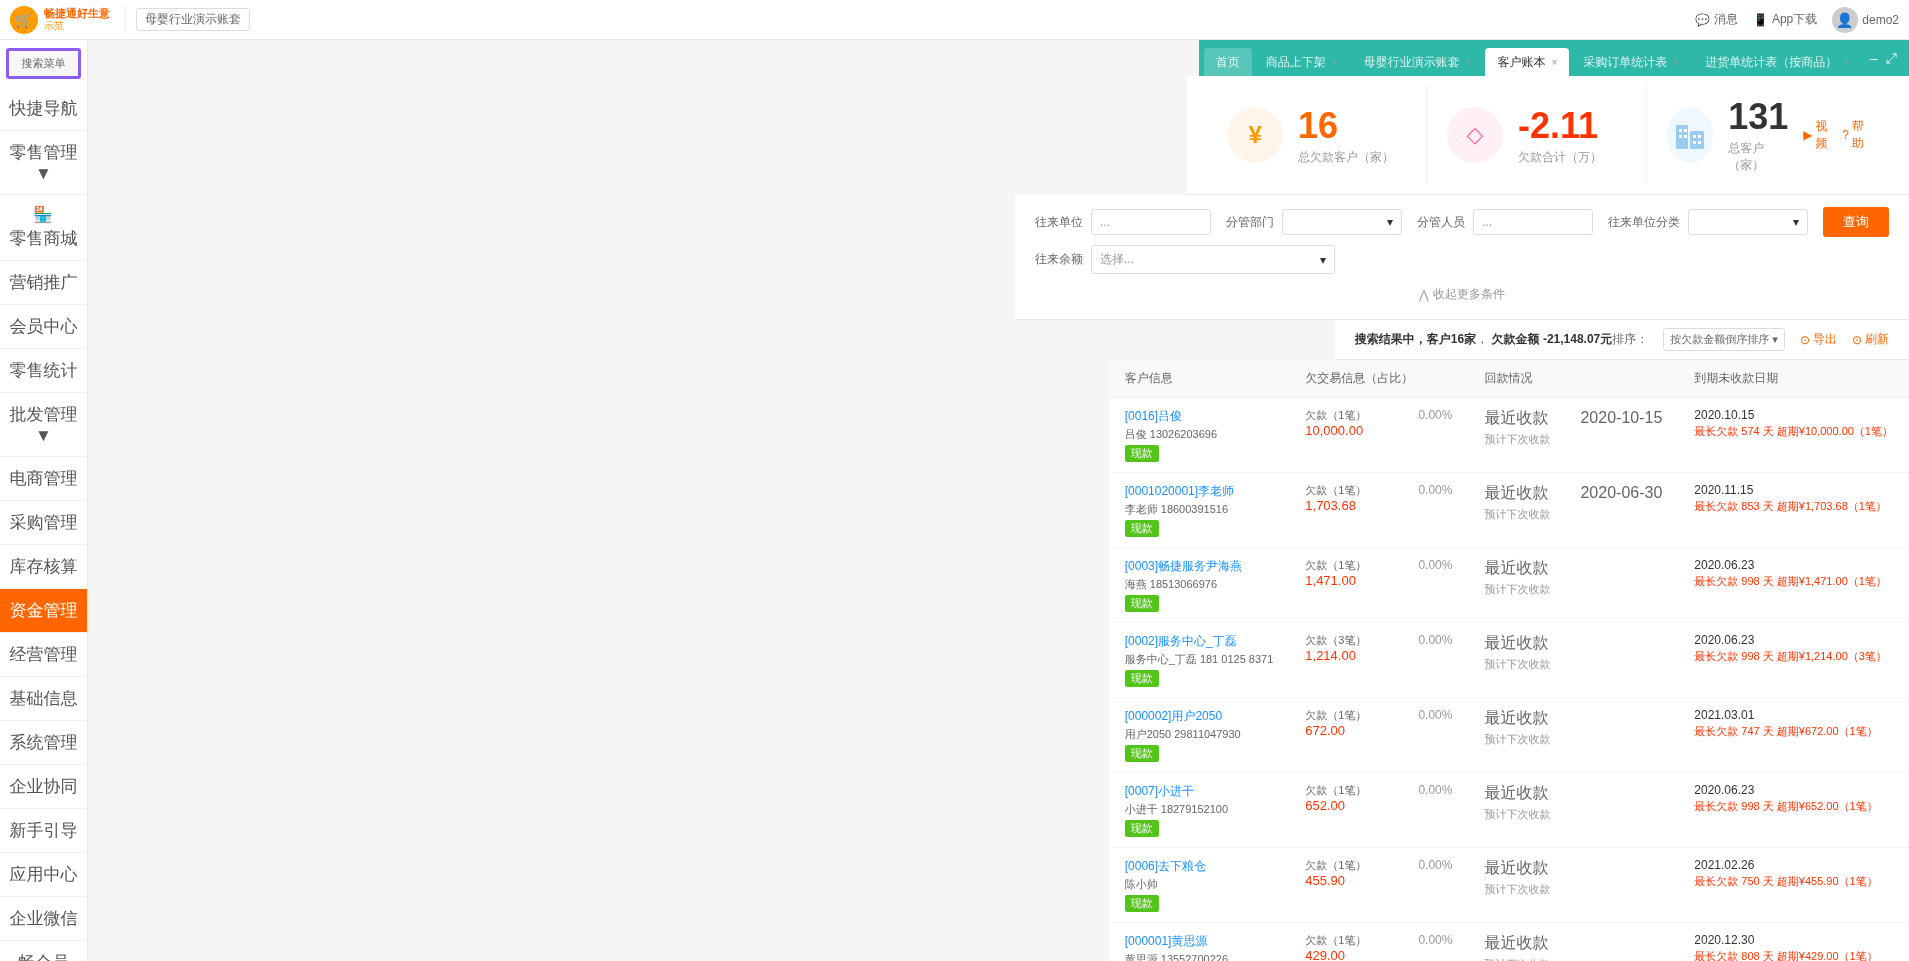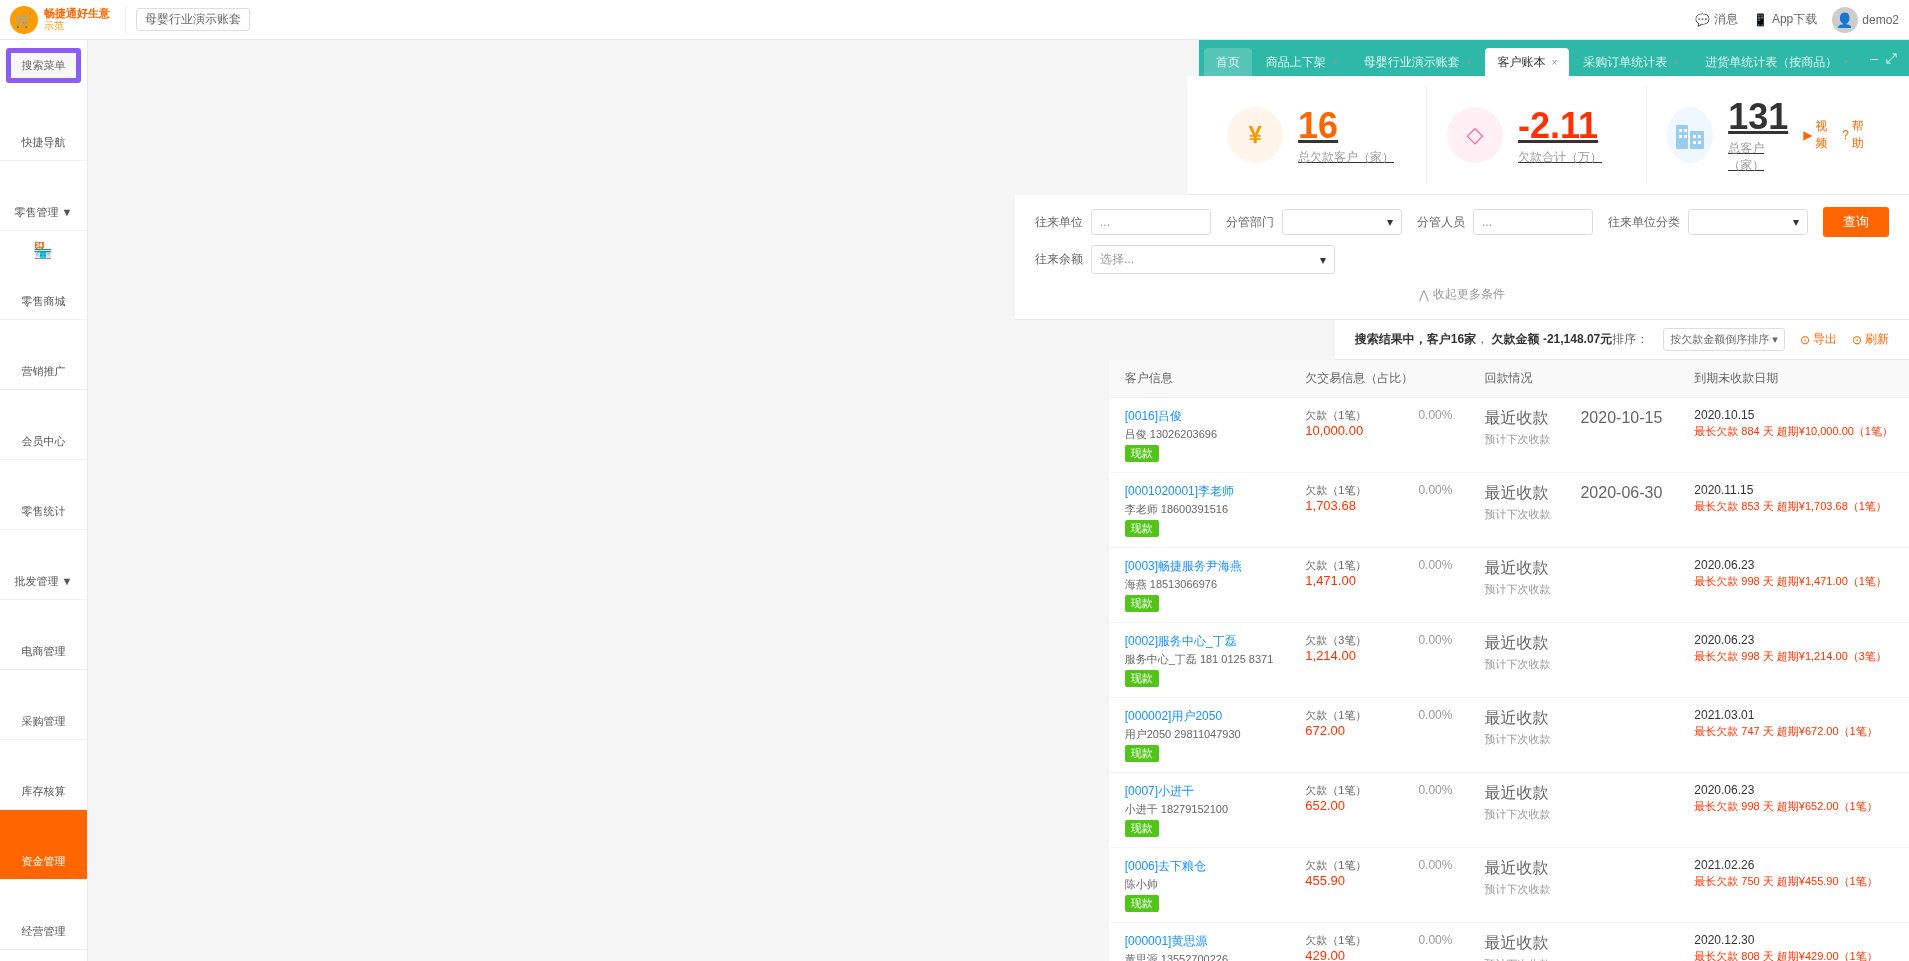--- a/index.html
+++ b/index.html
@@ -14,25 +14,25 @@
     .top-bar-right { display: flex; align-items: center; gap: 15px; }
     .top-icon-btn { display: flex; align-items: center; gap: 4px; color: #666; cursor: pointer; font-size: 12px; }
     .avatar { width: 26px; height: 26px; border-radius: 50%; background: #ccc; display: flex; align-items: center; justify-content: center; overflow: hidden; }
 
     
     .main-layout { display: flex; flex: 1; overflow: hidden; }
 
     
     .sidebar { width: 88px; background: #fff; border-right: 1px solid #e8e8e8; display: flex; flex-direction: column; overflow-y: auto; }
     .sidebar-search { padding: 8px 6px; }
-    .sidebar-search-btn { width: 100%; background: #f7f7f7; border: 5px solid #8b5cf6; border-radius: 3px; padding: 5px; text-align: center; color: #666; cursor: pointer; font-size: 11px; }
+    .sidebar-search-btn { width: 100%; background: #f7f7f7; border: 3px solid #8b5cf6; border-radius: 3px; padding: 5px; text-align: center; color: #666; cursor: pointer; font-size: 11px; }
     .sidebar-item { padding: 10px 5px; text-align: center; cursor: pointer; color: #555; font-size: 12px; border-bottom: 1px solid #f0f0f0; }
     .sidebar-item.active { background: #ff6600; color: white; }
     .sidebar-item .s-icon { font-size: 16px; margin-bottom: 3px; }
-    .sidebar-nav-label { font-size: 11px; margin-top: 34px; }
+    .sidebar-nav-label { font-size: 17px; }
     .sidebar-separator { height: 1px; background: #f0f0f0; margin: 0; }
 
     
     .tab-bar { display: flex; background: #2db8a8; height: 36px; align-items: center; padding: 0 4px; overflow: hidden; }
     .tab { display: flex; align-items: center; padding: 0 12px; height: 28px; border-radius: 4px 4px 0 0; color: rgba(255,255,255,0.85); font-size: 12px; cursor: pointer; white-space: nowrap; margin: 0 1px; position: relative; top: 4px; }
     .tab.home { background: rgba(255,255,255,0.2); }
     .tab.active { background: #fff; color: #333; }
     .tab .tab-close { margin-left: 6px; color: #999; font-size: 10px; cursor: pointer; }
     .tab-bar-actions { margin-left: auto; display: flex; align-items: center; gap: 8px; padding: 0 8px; }
     .tab-action-btn { color: rgba(255,255,255,0.9); font-size: 14px; cursor: pointer; }
@@ -41,21 +41,21 @@
     .content-area { flex: 1; overflow: hidden; display: flex; flex-direction: column; background: #f5f5f5; align-items: flex-end; }
 
     
     .summary-cards { display: flex; background: #fff; border-bottom: 1px solid #e8e8e8; padding: 10px 20px; gap: 0; }
     .summary-card { flex: 1; display: flex; align-items: center; gap: 15px; padding: 10px 20px; border-right: 1px solid #eee; }
     .summary-card:last-child { border-right: none; }
     .card-icon { width: 56px; height: 56px; border-radius: 50%; display: flex; align-items: center; justify-content: center; font-size: 28px; }
     .card-icon.orange { background: #fff5eb; color: #ff9900; }
     .card-icon.pink { background: #fff0f5; color: #ff6699; }
     .card-icon.blue { background: #f0f8ff; color: #66aacc; }
-    .card-info { display: flex; flex-direction: column; text-decoration: underline; }
+    .card-info { display: flex; flex-direction: column; }
     .card-number { font-size: 36px; font-weight: bold; }
     .card-number.red { color: #ff3300; }
     .card-number.orange { color: #ff6600; }
     .card-number.dark { color: #333; }
     .card-label { color: #999; font-size: 12px; margin-top: 2px; }
     .card-help { margin-left: auto; display: flex; align-items: center; gap: 10px; font-size: 12px; color: #999; }
 
     
     .filter-area { background: #fff; padding: 12px 20px; border-bottom: 1px solid #e8e8e8; }
     .filter-row { display: flex; align-items: center; gap: 15px; margin-bottom: 8px; }
@@ -374,21 +374,21 @@
       </td>
       <td>
         <span class="debt-percent">0.00%</span>
       </td>
       <td>
         <div class="recent-pay">最近收款　　2020-10-15</div>
         <div class="next-pay">预计下次收款</div>
       </td>
       <td>
         <div class="overdue-date">2020.10.15</div>
-        <div class="overdue-days">最长欠款 884 天 超期¥10,000.00（1笔）</div>
+        <div class="overdue-days">最长欠款 574 天 超期¥10,000.00（1笔）</div>
       </td>
     </tr>
               <tr>
       <td>
         <div class="customer-name">[0001020001]李老师</div>
         <div class="customer-phone">李老师  18600391516</div>
         <span class="tag cash">现款</span>
       </td>
       <td>
         <div class="debt-count">欠款（1笔）</div>

